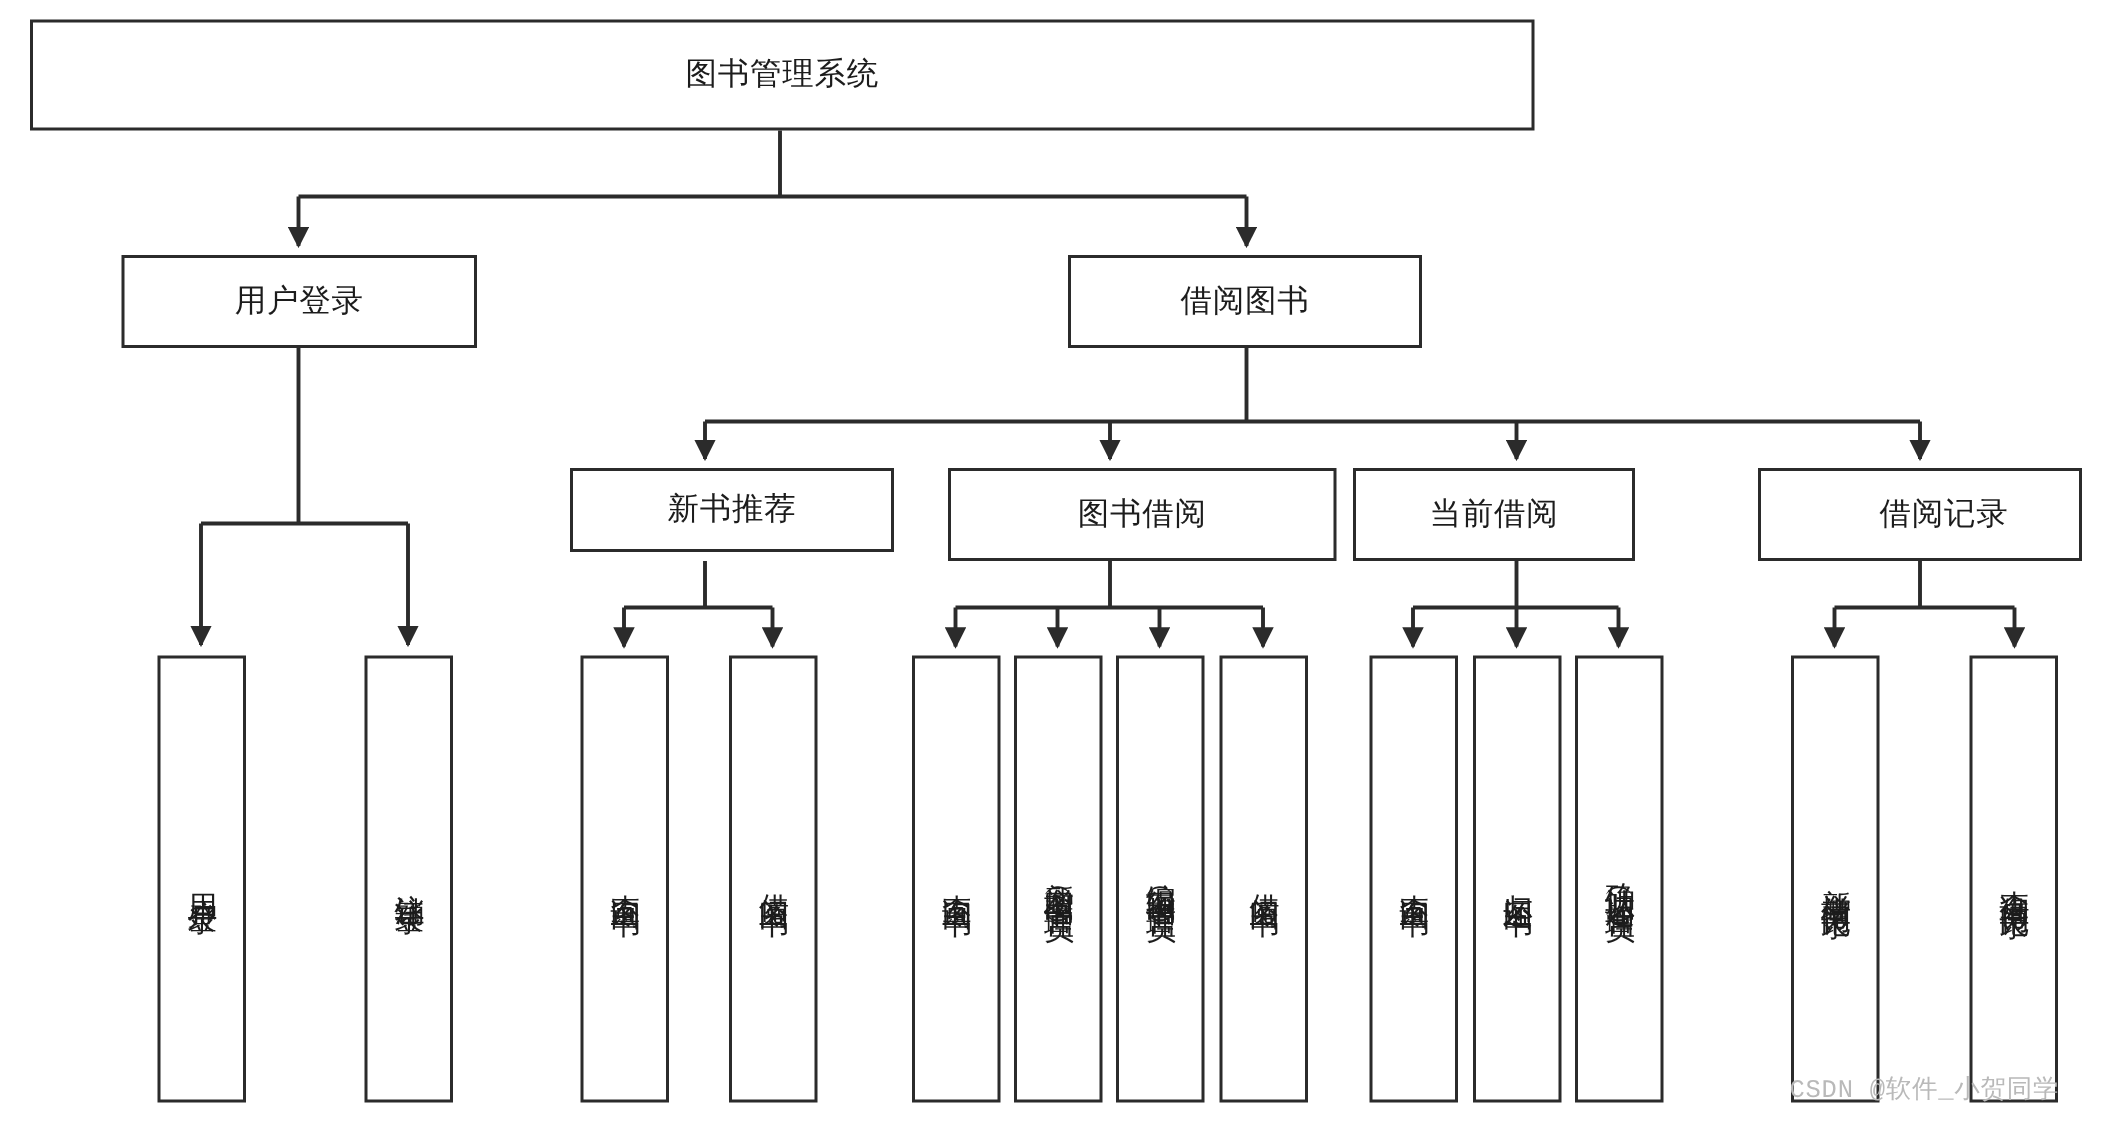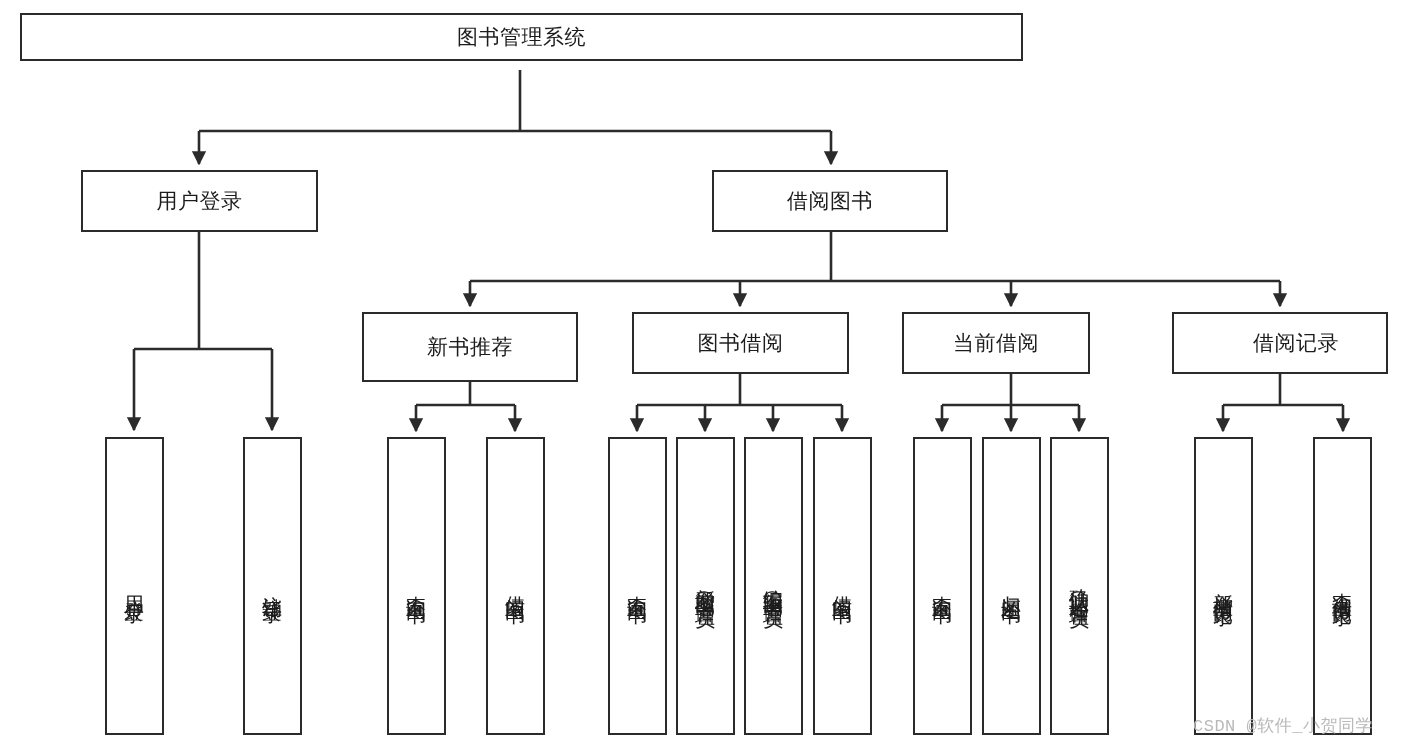--- a/index.html
+++ b/index.html
@@ -119,37 +119,37 @@
       <path d="M 1011 405 L 1011 431" marker-end="url(#arrow)"></path>
       <path d="M 1079 405 L 1079 431" marker-end="url(#arrow)"></path>
 
       <path d="M 1280 374 L 1280 405"></path>
       <path d="M 1223 405 L 1343 405"></path>
       <path d="M 1223 405 L 1223 431" marker-end="url(#arrow)"></path>
       <path d="M 1343 405 L 1343 431" marker-end="url(#arrow)"></path>
     </g>
   </svg>
 
-  <div class="node" style="left:20px; top:13px; width:1003px; height:48px;">
+  <div class="node" style="left:20px; top:13px; width:1003px; height:74px;">
     <span class="node-label">图书管理系统</span>
   </div>
 
   <div class="node" style="left:81px; top:170px; width:237px; height:62px;">
     <span class="node-label">用户登录</span>
   </div>
 
   <div class="node" style="left:712px; top:170px; width:236px; height:62px;">
     <span class="node-label">借阅图书</span>
   </div>
 
-  <div class="node" style="left:362px; top:312px; width:216px; height:70px;">
+  <div class="node" style="left:380px; top:312px; width:216px; height:56px;">
     <span class="node-label">新书推荐</span>
   </div>
 
-  <div class="node" style="left:632px; top:312px; width:217px; height:62px;">
+  <div class="node" style="left:632px; top:312px; width:259px; height:62px;">
     <span class="node-label">图书借阅</span>
   </div>
 
   <div class="node" style="left:902px; top:312px; width:188px; height:62px;">
     <span class="node-label">当前借阅</span>
   </div>
 
   <div class="node" style="left:1172px; top:312px; width:216px; height:62px;padding-left:32px;">
     <span class="node-label">借阅记录</span>
   </div>

